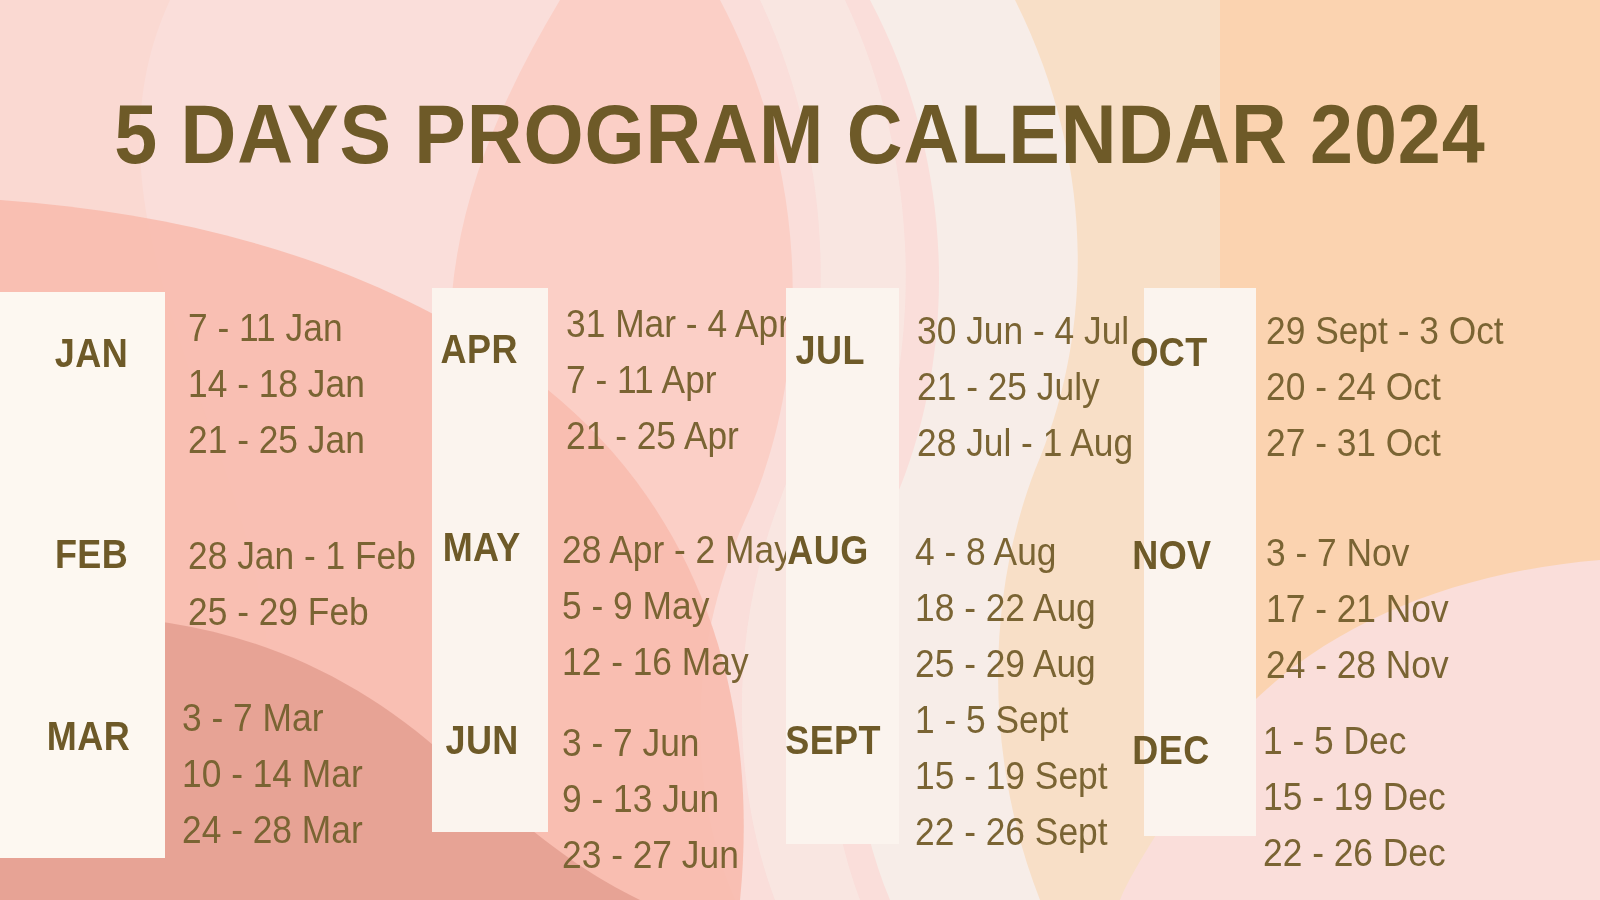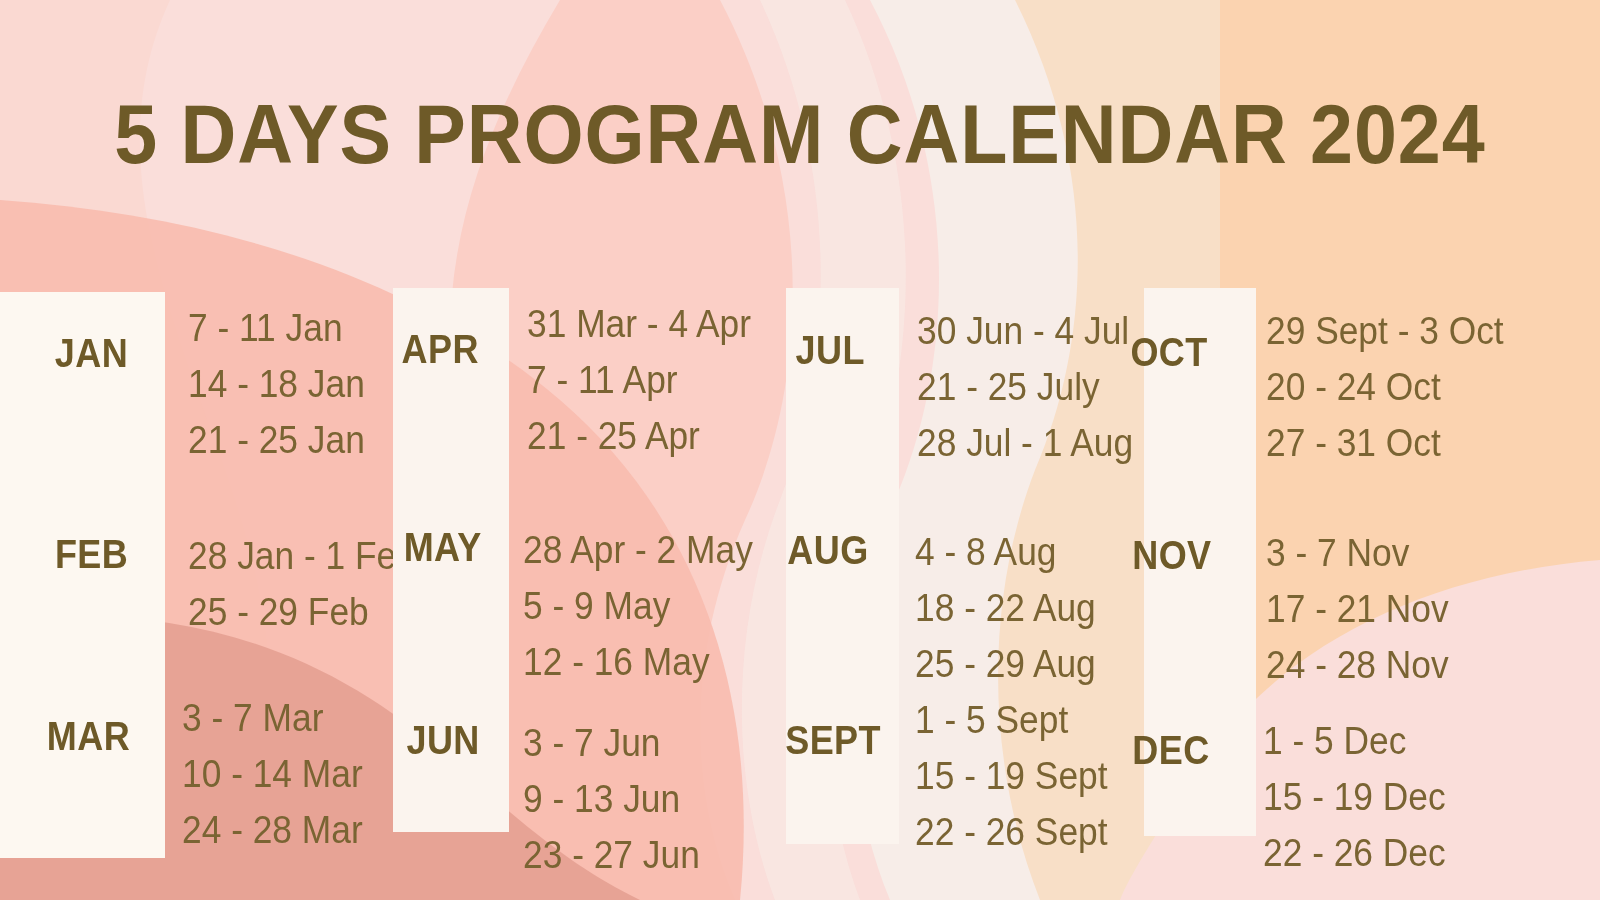--- a/index.html
+++ b/index.html
@@ -142,21 +142,21 @@
       </div>
 
       <div class="month-label" style="left:0px; top:716px; width:137px;">MAR</div>
       <div class="dates-block" style="left:182px; top:690px;">
         <span class="date-line">3 - 7 Mar</span>
         <span class="date-line">10 - 14 Mar</span>
         <span class="date-line">24 - 28 Mar</span>
       </div>
     </div>
 
-    <div class="col-group" style="left:381px; width:360px;">
+    <div class="col-group" style="left:420px; width:360px;">
       <div class="month-panel" style="left:12px; top:288px; width:116px; height:544px;"></div>
 
       <div class="month-label" style="left:0px; top:329px; width:103px;">APR</div>
       <div class="dates-block" style="left:146px; top:296px;">
         <span class="date-line">31 Mar - 4 Apr</span>
         <span class="date-line">7 - 11 Apr</span>
         <span class="date-line">21 - 25 Apr</span>
       </div>
 
       <div class="month-label" style="left:0px; top:527px; width:106px;">MAY</div>

